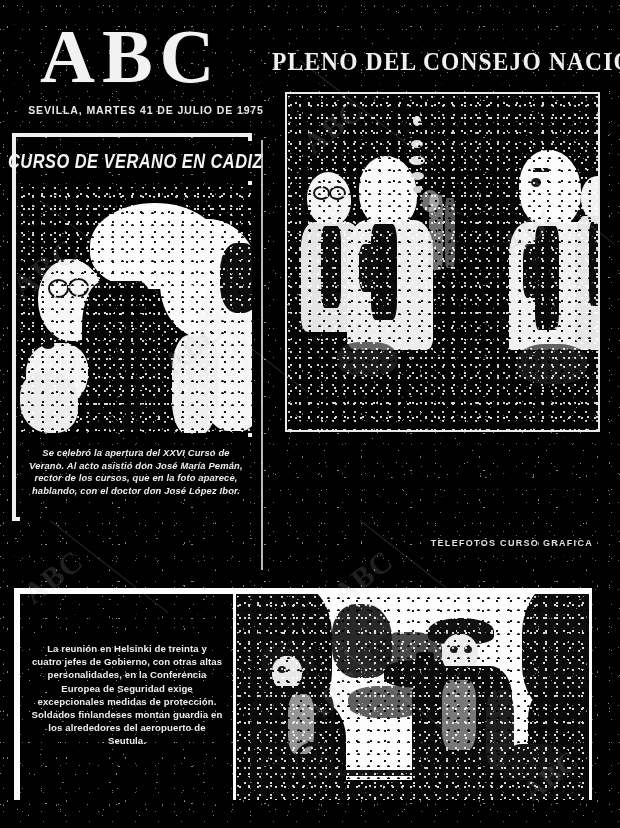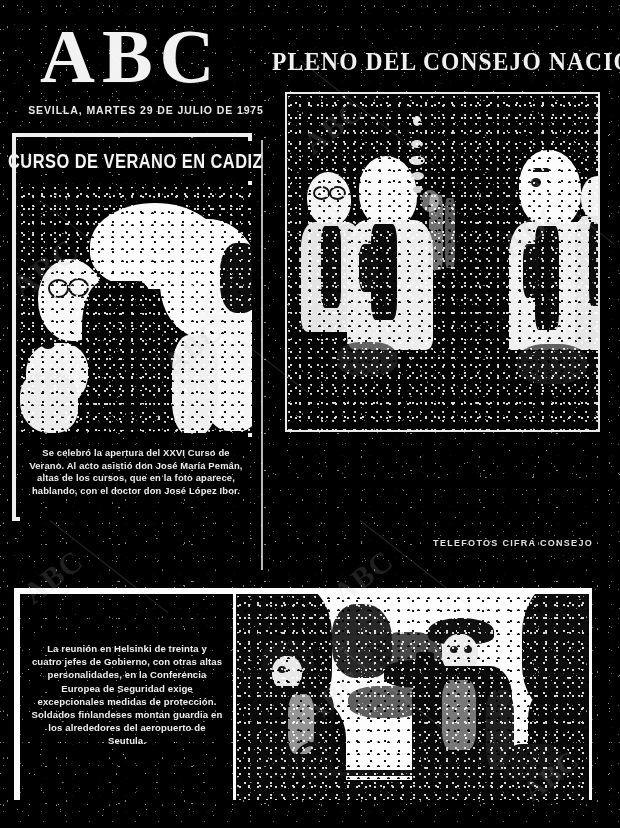--- a/index.html
+++ b/index.html
@@ -57,21 +57,21 @@
        color:#e8e8e8;text-align:center;white-space:nowrap;}
 
   .pleno{position:absolute;left:272px;top:48px;width:340px;
        font-family:"Liberation Serif",serif;font-weight:700;
        font-size:25px;line-height:28px;letter-spacing:1.2px;
        color:#f0f0f0;text-align:center;white-space:nowrap;
        transform:scaleX(.94);transform-origin:left center;}
 
   
   .left-panel{position:absolute;left:12px;top:133px;width:240px;height:388px;
-       background:#000;border:4px solid #efefef;box-sizing:border-box;}
+       background:#000;border:4px solid #efefef;box-sizing:border-box;font-style:italic;}
   .left-head{position:absolute;left:4px;top:4px;width:232px;height:40px;
        background:#000;display:flex;align-items:center;justify-content:center;}
   .left-head-txt{font-family:"Liberation Sans",sans-serif;font-weight:700;
        font-size:20px;letter-spacing:.6px;color:#f4f4f4;
        transform:scaleX(.82);transform-origin:center;white-space:nowrap;}
   .left-photo{position:absolute;left:4px;top:48px;width:232px;height:248px;
        overflow:hidden;background:#0a0a0a;}
   .left-cap{position:absolute;left:4px;top:300px;width:232px;height:104px;
        background:#000;padding:10px 8px 0 8px;box-sizing:border-box;}
   .cap-txt{font-size:9.4px;line-height:12.6px;letter-spacing:.15px;
@@ -121,21 +121,21 @@
       radial-gradient(circle at 65% 70%, #000 0 1px, transparent 1.2px);
     background-size:10px 12px,14px 10px;}
 </style>
 </head>
 <body>
 
 <div class="page">
 
   <div class="masthead">
     <div class="abc">ABC</div>
-    <div class="dateline">SEVILLA, MARTES 29 DE JULIO DE 1975</div>
+    <div class="dateline">SEVILLA, MARTES 41 DE JULIO DE 1975</div>
   </div>
 
   <div class="pleno">PLENO DEL CONSEJO NACIONAL</div>
 
   <div class="left-panel">
 
     <div class="left-head">
       <div class="left-head-txt">CURSO DE VERANO EN CADIZ</div>
     </div>
 
@@ -162,21 +162,21 @@
         <div class="blob" style="left:0px;top:186px;width:58px;height:62px;background:#ececec;border-radius:40% 46% 38% 50%;"></div>
 
         <div class="blob" style="left:152px;top:150px;width:46px;height:100px;background:#efefef;border-radius:36% 30% 40% 34%;"></div>
         <div class="blob" style="left:200px;top:58px;width:40px;height:70px;background:#0d0d0d;border-radius:40%;"></div>
         <div class="speck"></div>
         <div class="speckdark"></div>
       </div>
     </div>
 
     <div class="left-cap">
-      <div class="cap-txt">Se celebró la apertura del XXVI Curso de Verano. Al acto asistió don José María Pemán, altas de los cursos, que en la foto aparece, hablando, con el doctor don José López Ibor.</div>
+      <div class="cap-txt">Se celebró la apertura del XXVI Curso de Verano. Al acto asistió don José María Pemán, rector de los cursos, que en la foto aparece, hablando, con el doctor don José López Ibor.</div>
     </div>
   </div>
 
   <div class="vrule"></div>
 
   <div class="right-photo">
     <div class="ht">
       <div class="blob" style="left:-10px;top:-10px;width:340px;height:360px;background:#040404;border-radius:0;"></div>
 
       <div class="blob" style="left:20px;top:78px;width:44px;height:54px;background:#f4f4f4;border-radius:48% 52% 44% 50%;"></div>
@@ -213,21 +213,21 @@
 
       <div class="blob" style="left:-10px;top:256px;width:340px;height:90px;background:#030303;border-radius:0;"></div>
       <div class="blob" style="left:50px;top:248px;width:60px;height:34px;background:#2a2a2a;border-radius:40%;opacity:.7;"></div>
       <div class="blob" style="left:230px;top:250px;width:70px;height:40px;background:#242424;border-radius:40%;opacity:.7;"></div>
       <div class="speck"></div>
       <div class="speckdark"></div>
     </div>
   </div>
 
 
-  <div class="credit">TELEFOTOS CIFRA CONSEJO</div>
+  <div class="credit">TELEFOTOS CURSO GRAFICA</div>
 
   <div class="bottom-panel">
 
     <div class="bottom-left">
       <div class="bottom-body">La reunión en Helsinki de treinta y cuatro jefes de Gobierno, con otras altas personalidades, en la Conferencia Europea de Seguridad exige excepcionales medidas de protección. Soldados finlandeses montan guardia en los alrededores del aeropuerto de Seutula.</div>
     </div>
 
     <div class="bottom-photo">
       <div class="ht">
 

